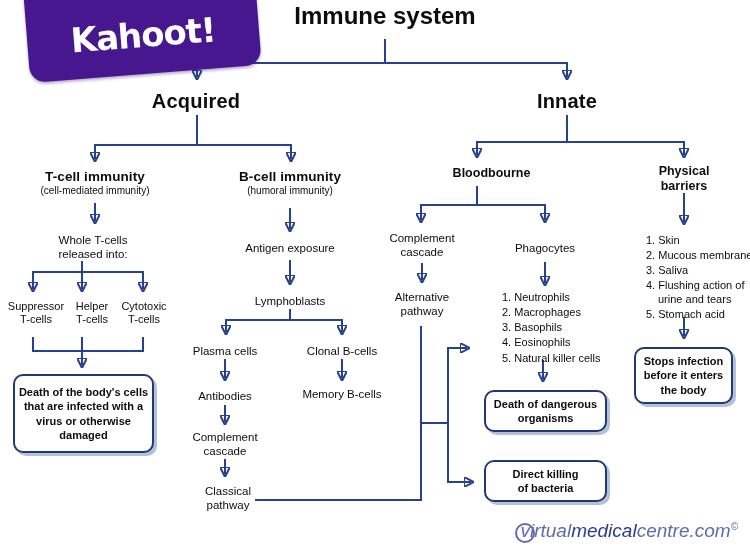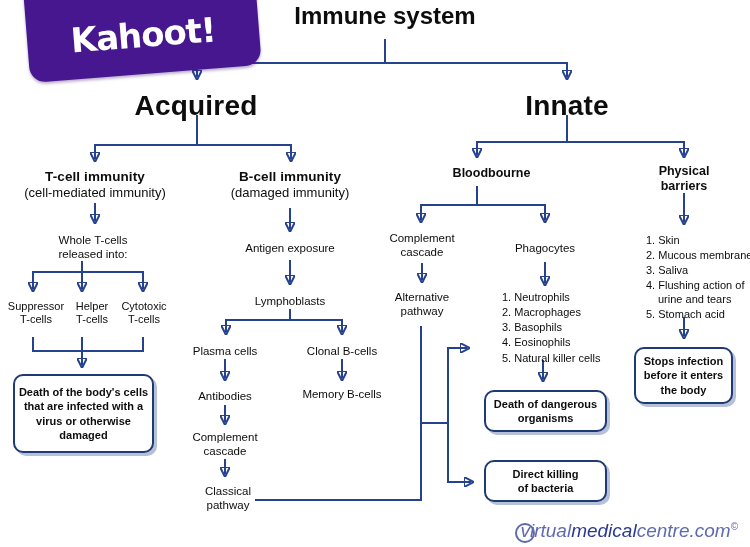--- a/index.html
+++ b/index.html
@@ -16,22 +16,22 @@
     overflow:hidden;margin:0 auto;
   }
   svg.lines{position:absolute;left:0;top:0;z-index:1;pointer-events:none;}
   svg.lines path{stroke:var(--line);stroke-width:2;fill:none;stroke-linecap:square;}
   .ah-fill{fill:var(--line);stroke:none;}
   .node{
     position:absolute;transform:translateX(-50%);text-align:center;
     white-space:pre-line;font-size:11.5px;line-height:1.22;z-index:2;
   }
   .hd{font-weight:bold;font-size:13.5px;letter-spacing:.1px;}
-  .sub{font-size:13px;}
-  .big{font-weight:bold;font-size:28px;letter-spacing:.2px;}
+  .sub{font-size:10px;}
+  .big{font-weight:bold;font-size:20px;letter-spacing:.2px;}
   .mid{font-weight:bold;font-size:12.5px;}
   .small{font-size:11px;}
   .title{
     position:absolute;left:385px;top:2px;transform:translateX(-50%);
     font-size:24px;font-weight:bold;white-space:nowrap;z-index:2;
   }
   .box{
     position:absolute;z-index:2;background:#fff;border:2.5px solid #1e3a75;
     border-radius:10px;box-shadow:3px 3px 0 #b6c0d8;
     display:flex;align-items:center;justify-content:center;text-align:center;
@@ -143,21 +143,21 @@
   <div class="node small" style="left:92px;top:300px;">Helper
 T-cells</div>
   <div class="node small" style="left:144px;top:300px;">Cytotoxic
 T-cells</div>
   <div class="box" style="left:13px;top:374px;width:141px;height:79px;">Death of the body's cells
 that are infected with a
 virus or otherwise
 damaged</div>
 
   <div class="node hd" style="left:290px;top:169px;">B-cell immunity</div>
-  <div class="node sub" style="left:290px;top:185px;">(damaged immunity)</div>
+  <div class="node sub" style="left:290px;top:185px;">(humoral immunity)</div>
   <div class="node" style="left:290px;top:241px;">Antigen exposure</div>
   <div class="node" style="left:290px;top:294px;">Lymphoblasts</div>
   <div class="node" style="left:225px;top:344px;">Plasma cells</div>
   <div class="node" style="left:342px;top:344px;">Clonal B-cells</div>
   <div class="node" style="left:225px;top:389px;">Antibodies</div>
   <div class="node" style="left:342px;top:387px;">Memory B-cells</div>
   <div class="node" style="left:225px;top:430px;">Complement
 cascade</div>
   <div class="node" style="left:228px;top:484px;">Classical
 pathway</div>

